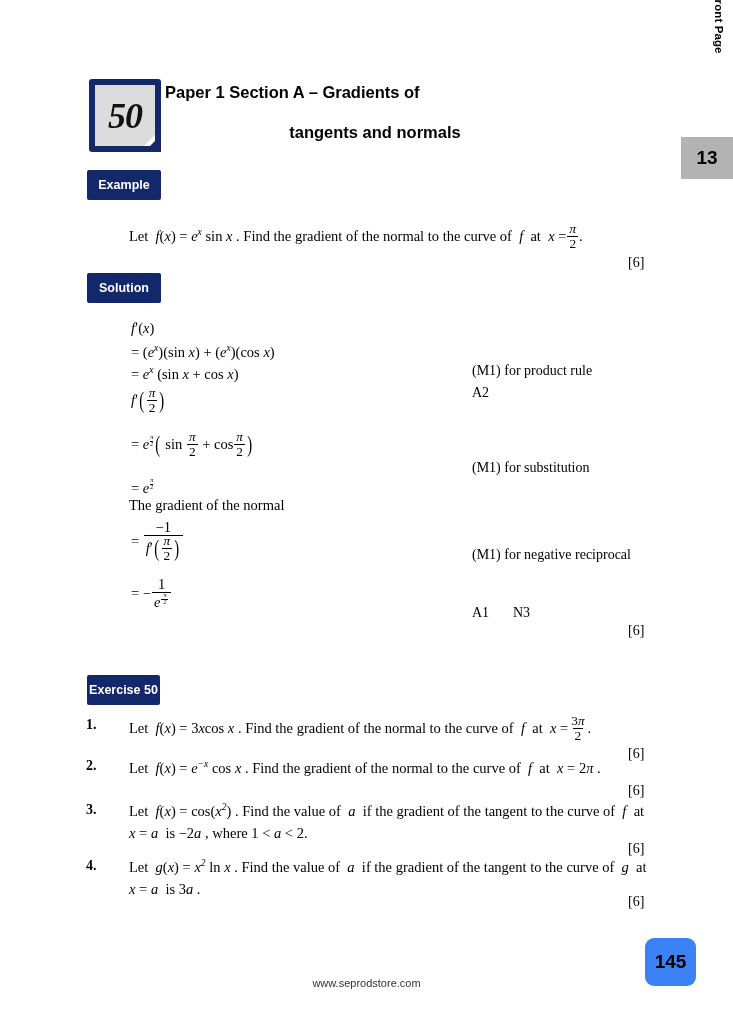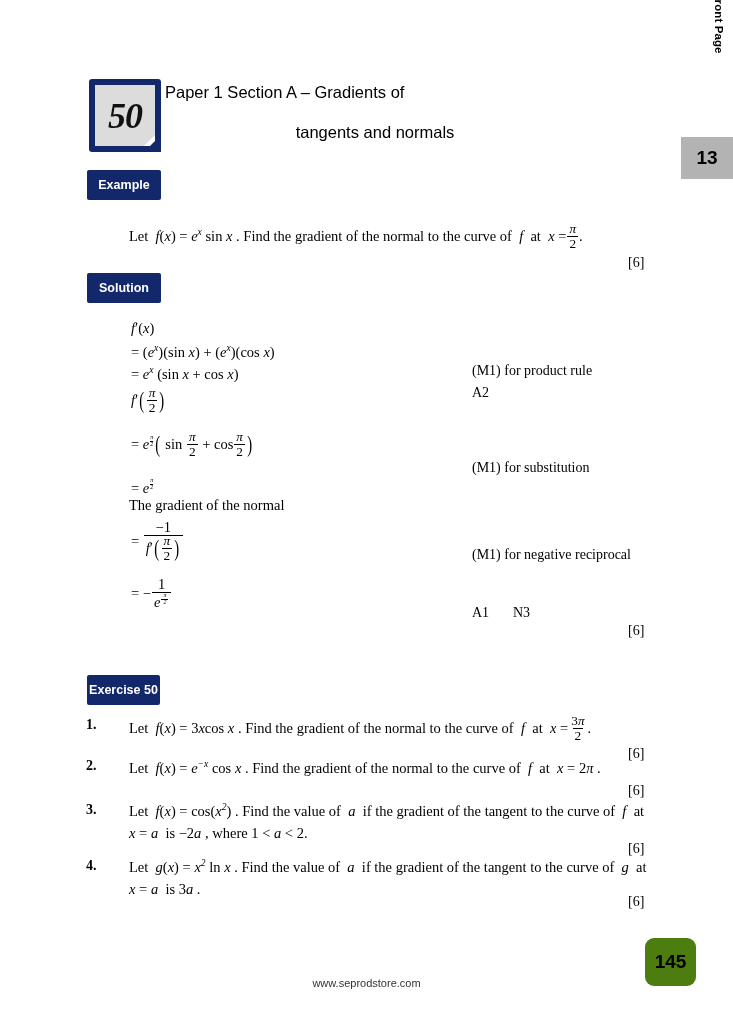--- a/index.html
+++ b/index.html
@@ -100,21 +100,21 @@
     border-bottom: 11px solid #ffffff;
   }
 
   
   .title-block {
     position: absolute;
     left: 165px;
     top: 84px;
     width: 420px;
     font-family: "Liberation Sans", sans-serif;
-    font-weight: normal;
+    font-weight: bold;
     font-size: 16.5px;
     color: #000000;
     line-height: 1.05;
   }
   .title-line1 { text-align: left; }
   .title-line2 { text-align: center; margin-top: 23px; }
 
   
   .pill {
     position: absolute;
@@ -206,21 +206,21 @@
     line-height: 1.55;
   }
 
   
   .page-badge {
     position: absolute;
     left: 645px;
     top: 938px;
     width: 51px;
     height: 48px;
-    background: #4d7c0f;
+    background: #3b82f6;
     border-radius: 9px;
     display: flex;
     align-items: center;
     justify-content: center;
     font-family: "Liberation Sans", sans-serif;
     font-weight: bold;
     font-size: 19px;
     color: #000000;
   }
 

